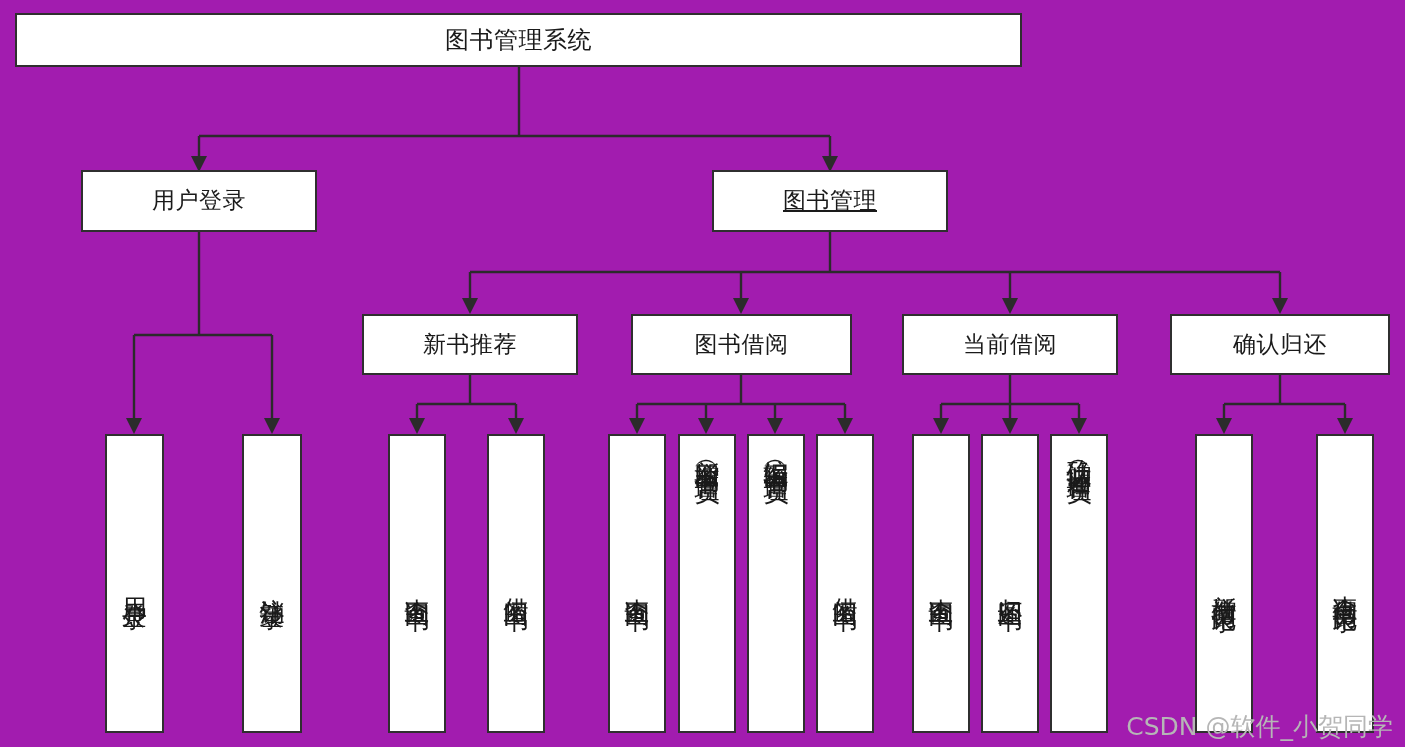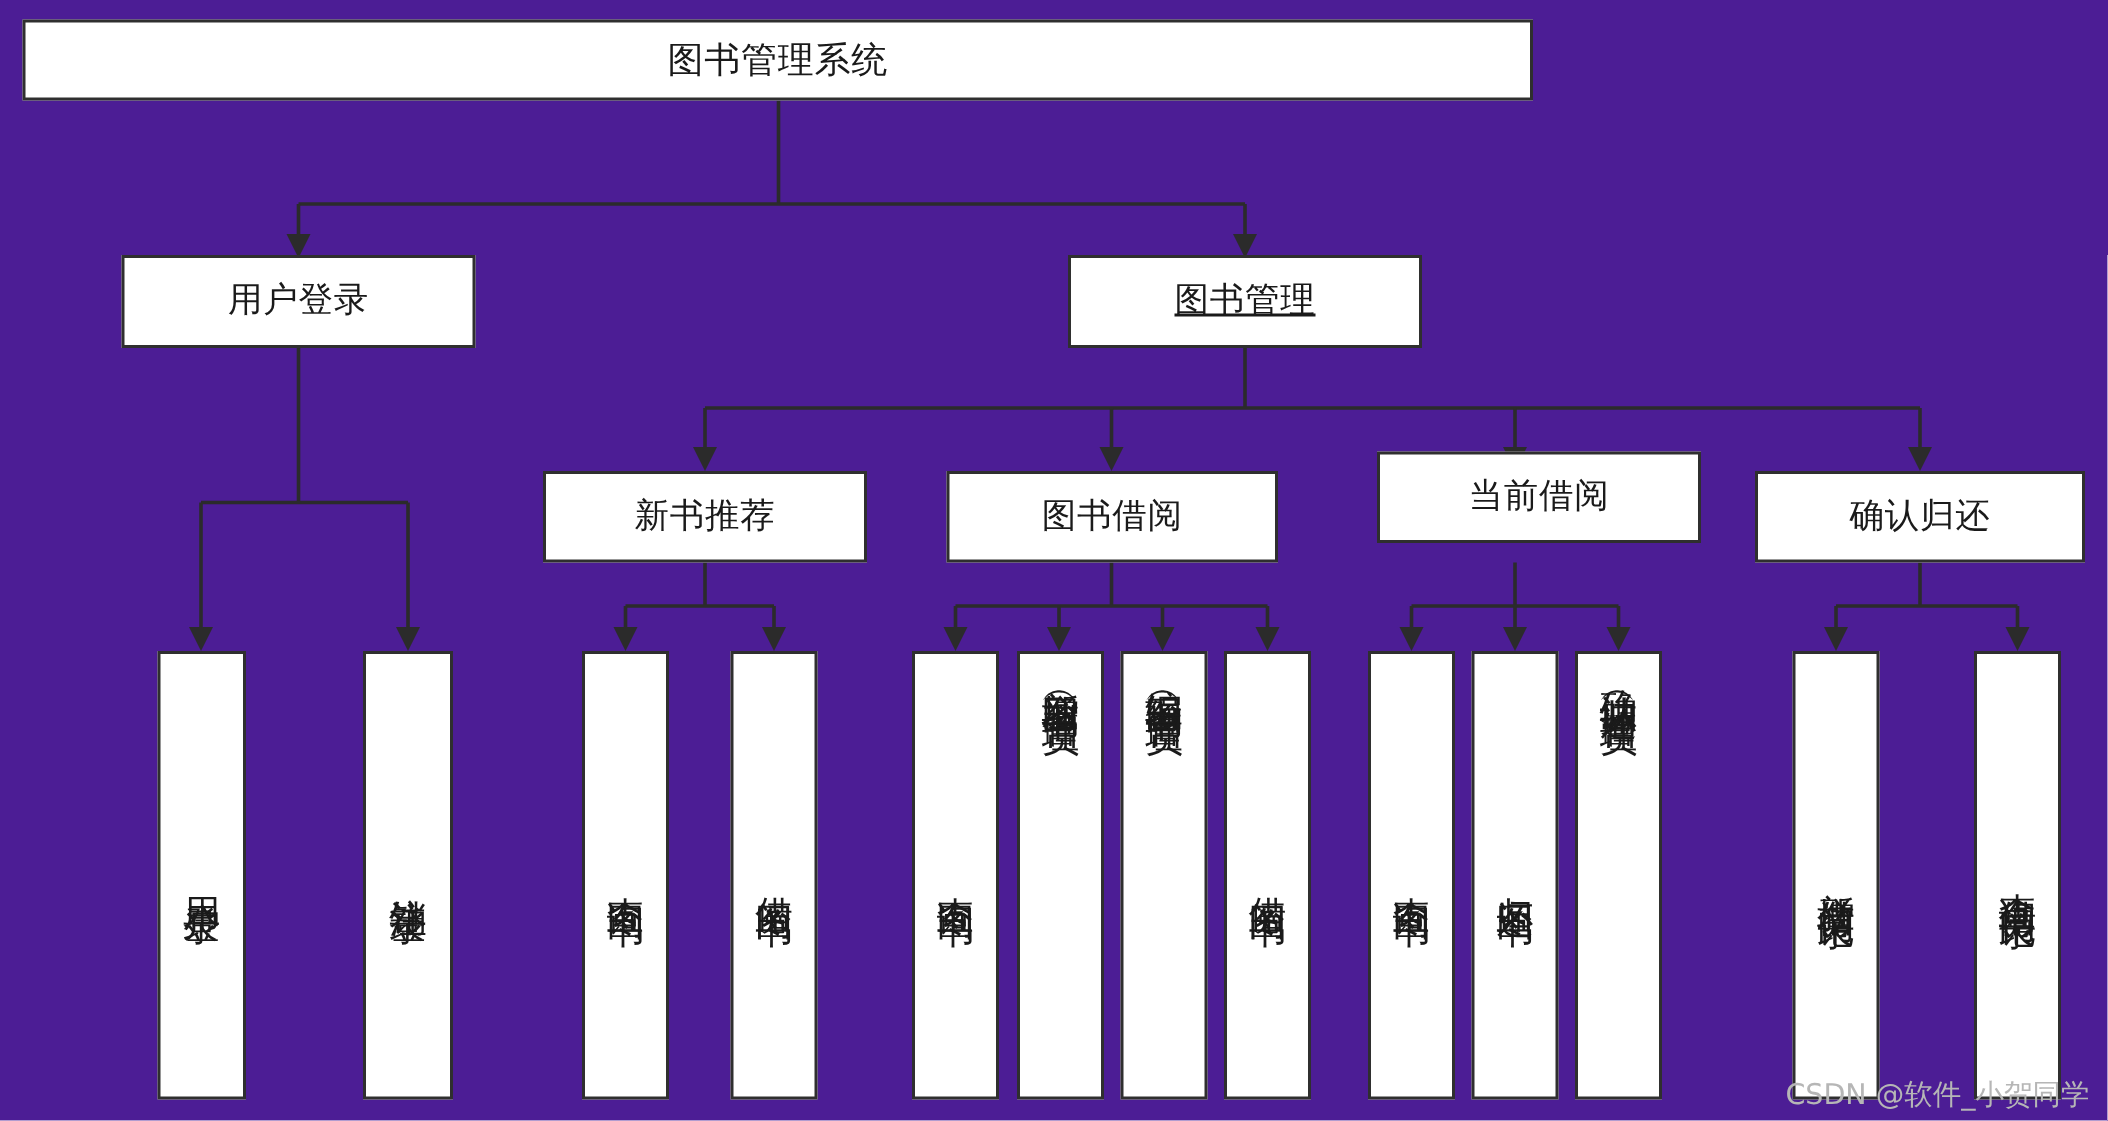--- a/index.html
+++ b/index.html
@@ -5,21 +5,21 @@
 <style>
   html, body {
     margin: 0;
     padding: 0;
     background: #ffffff;
   }
   #canvas {
     position: relative;
     width: 1405px;
     height: 747px;
-    background: #4c1d95;
+    background: #a21caf;
     font-family: "DejaVu Sans", "Liberation Sans", sans-serif;
     overflow: hidden;
   }
   
   #links {
     position: absolute;
     left: 0; top: 0;
     width: 1405px;
     height: 747px;
     pointer-events: none;
@@ -72,21 +72,21 @@
   
   .node.vert.center {
     align-items: center;
     padding-top: 0;
   }
   
   #watermark {
     position: absolute;
     right: 12px;
     bottom: 4px;
-    font-size: 19px;
+    font-size: 25px;
     color: #b6b6b6;
     white-space: nowrap;
     font-family: "DejaVu Sans", "Liberation Sans", sans-serif;
   }
 </style>
 </head>
 <body>
 
 <div id="canvas">
 
@@ -164,21 +164,21 @@
   <div class="node horiz" style="left:712px; top:170px; width:236px; height:62px;text-decoration:underline;">
     <span class="lbl">图书管理</span>
   </div>
 
   <div class="node horiz" style="left:362px; top:314px; width:216px; height:61px;">
     <span class="lbl">新书推荐</span>
   </div>
   <div class="node horiz" style="left:631px; top:314px; width:221px; height:61px;">
     <span class="lbl">图书借阅</span>
   </div>
-  <div class="node horiz" style="left:902px; top:301px; width:216px; height:61px;margin-left:16px;">
+  <div class="node horiz" style="left:902px; top:314px; width:216px; height:61px;">
     <span class="lbl">当前借阅</span>
   </div>
   <div class="node horiz" style="left:1170px; top:314px; width:220px; height:61px;">
     <span class="lbl">确认归还</span>
   </div>
 
   <div class="node vert center" style="left:105px; top:434px; width:59px; height:299px;">
     <span class="lbl">用户登录</span>
   </div>
   <div class="node vert center" style="left:242px; top:434px; width:60px; height:299px;">

